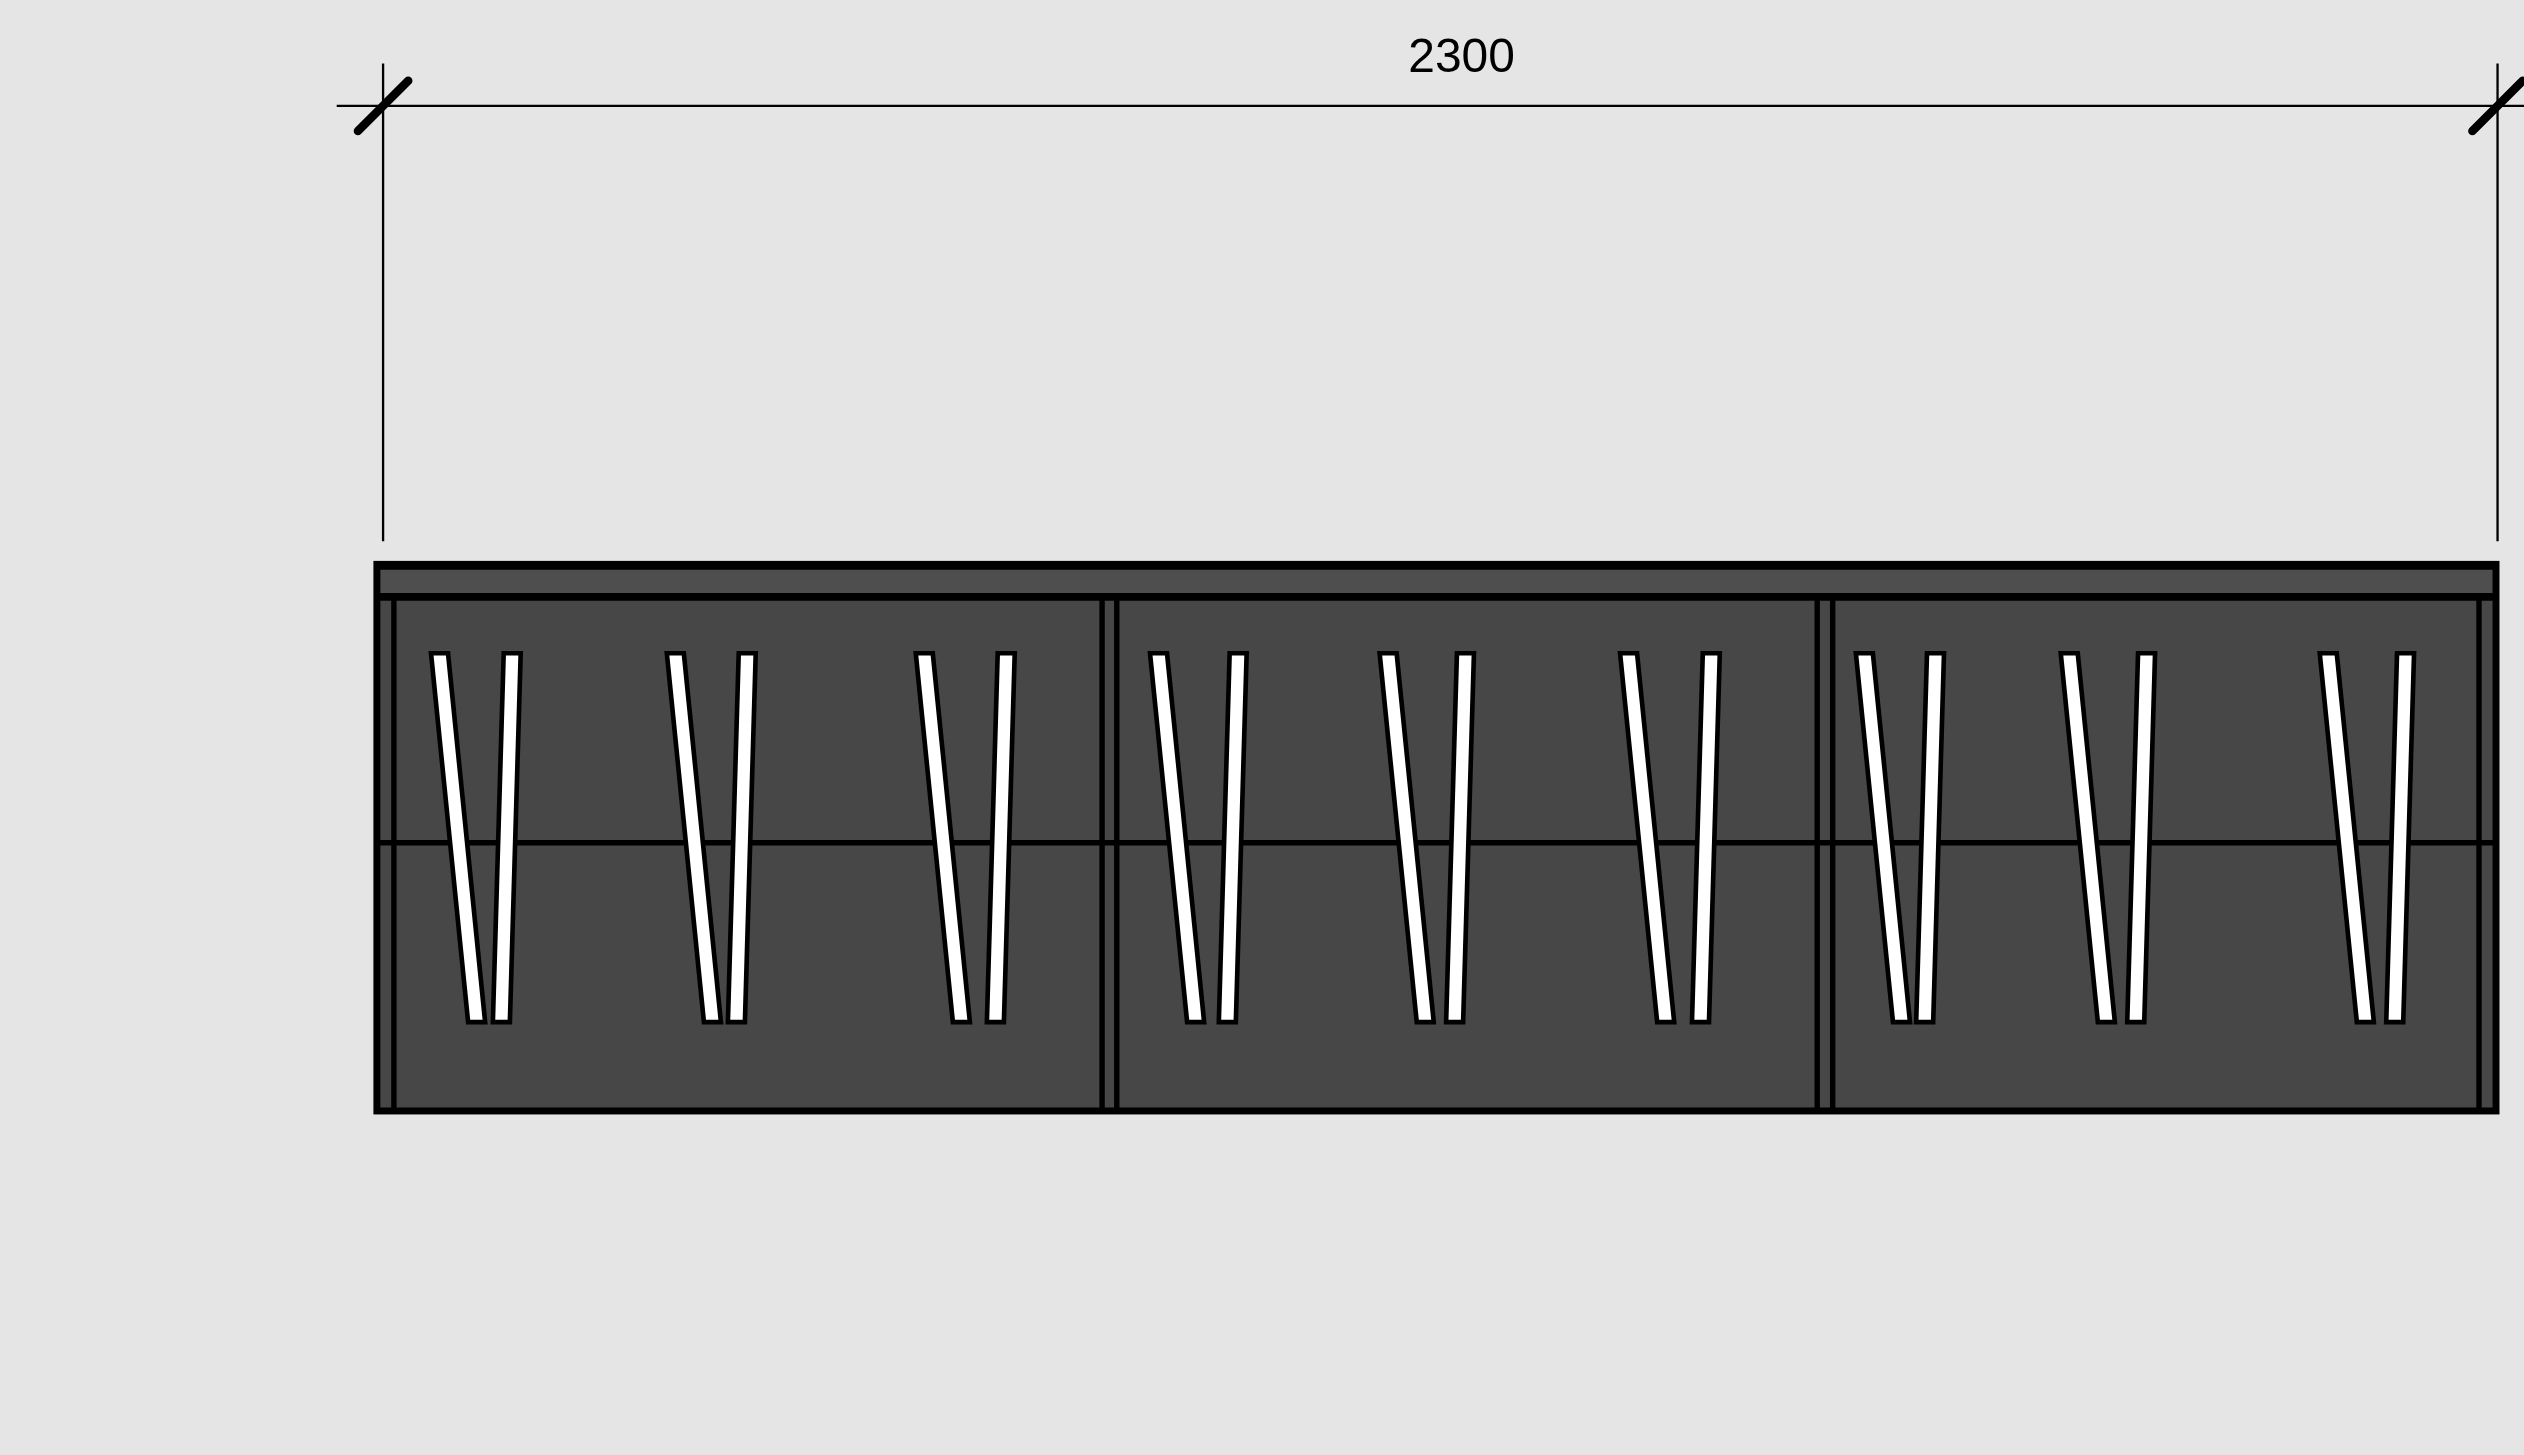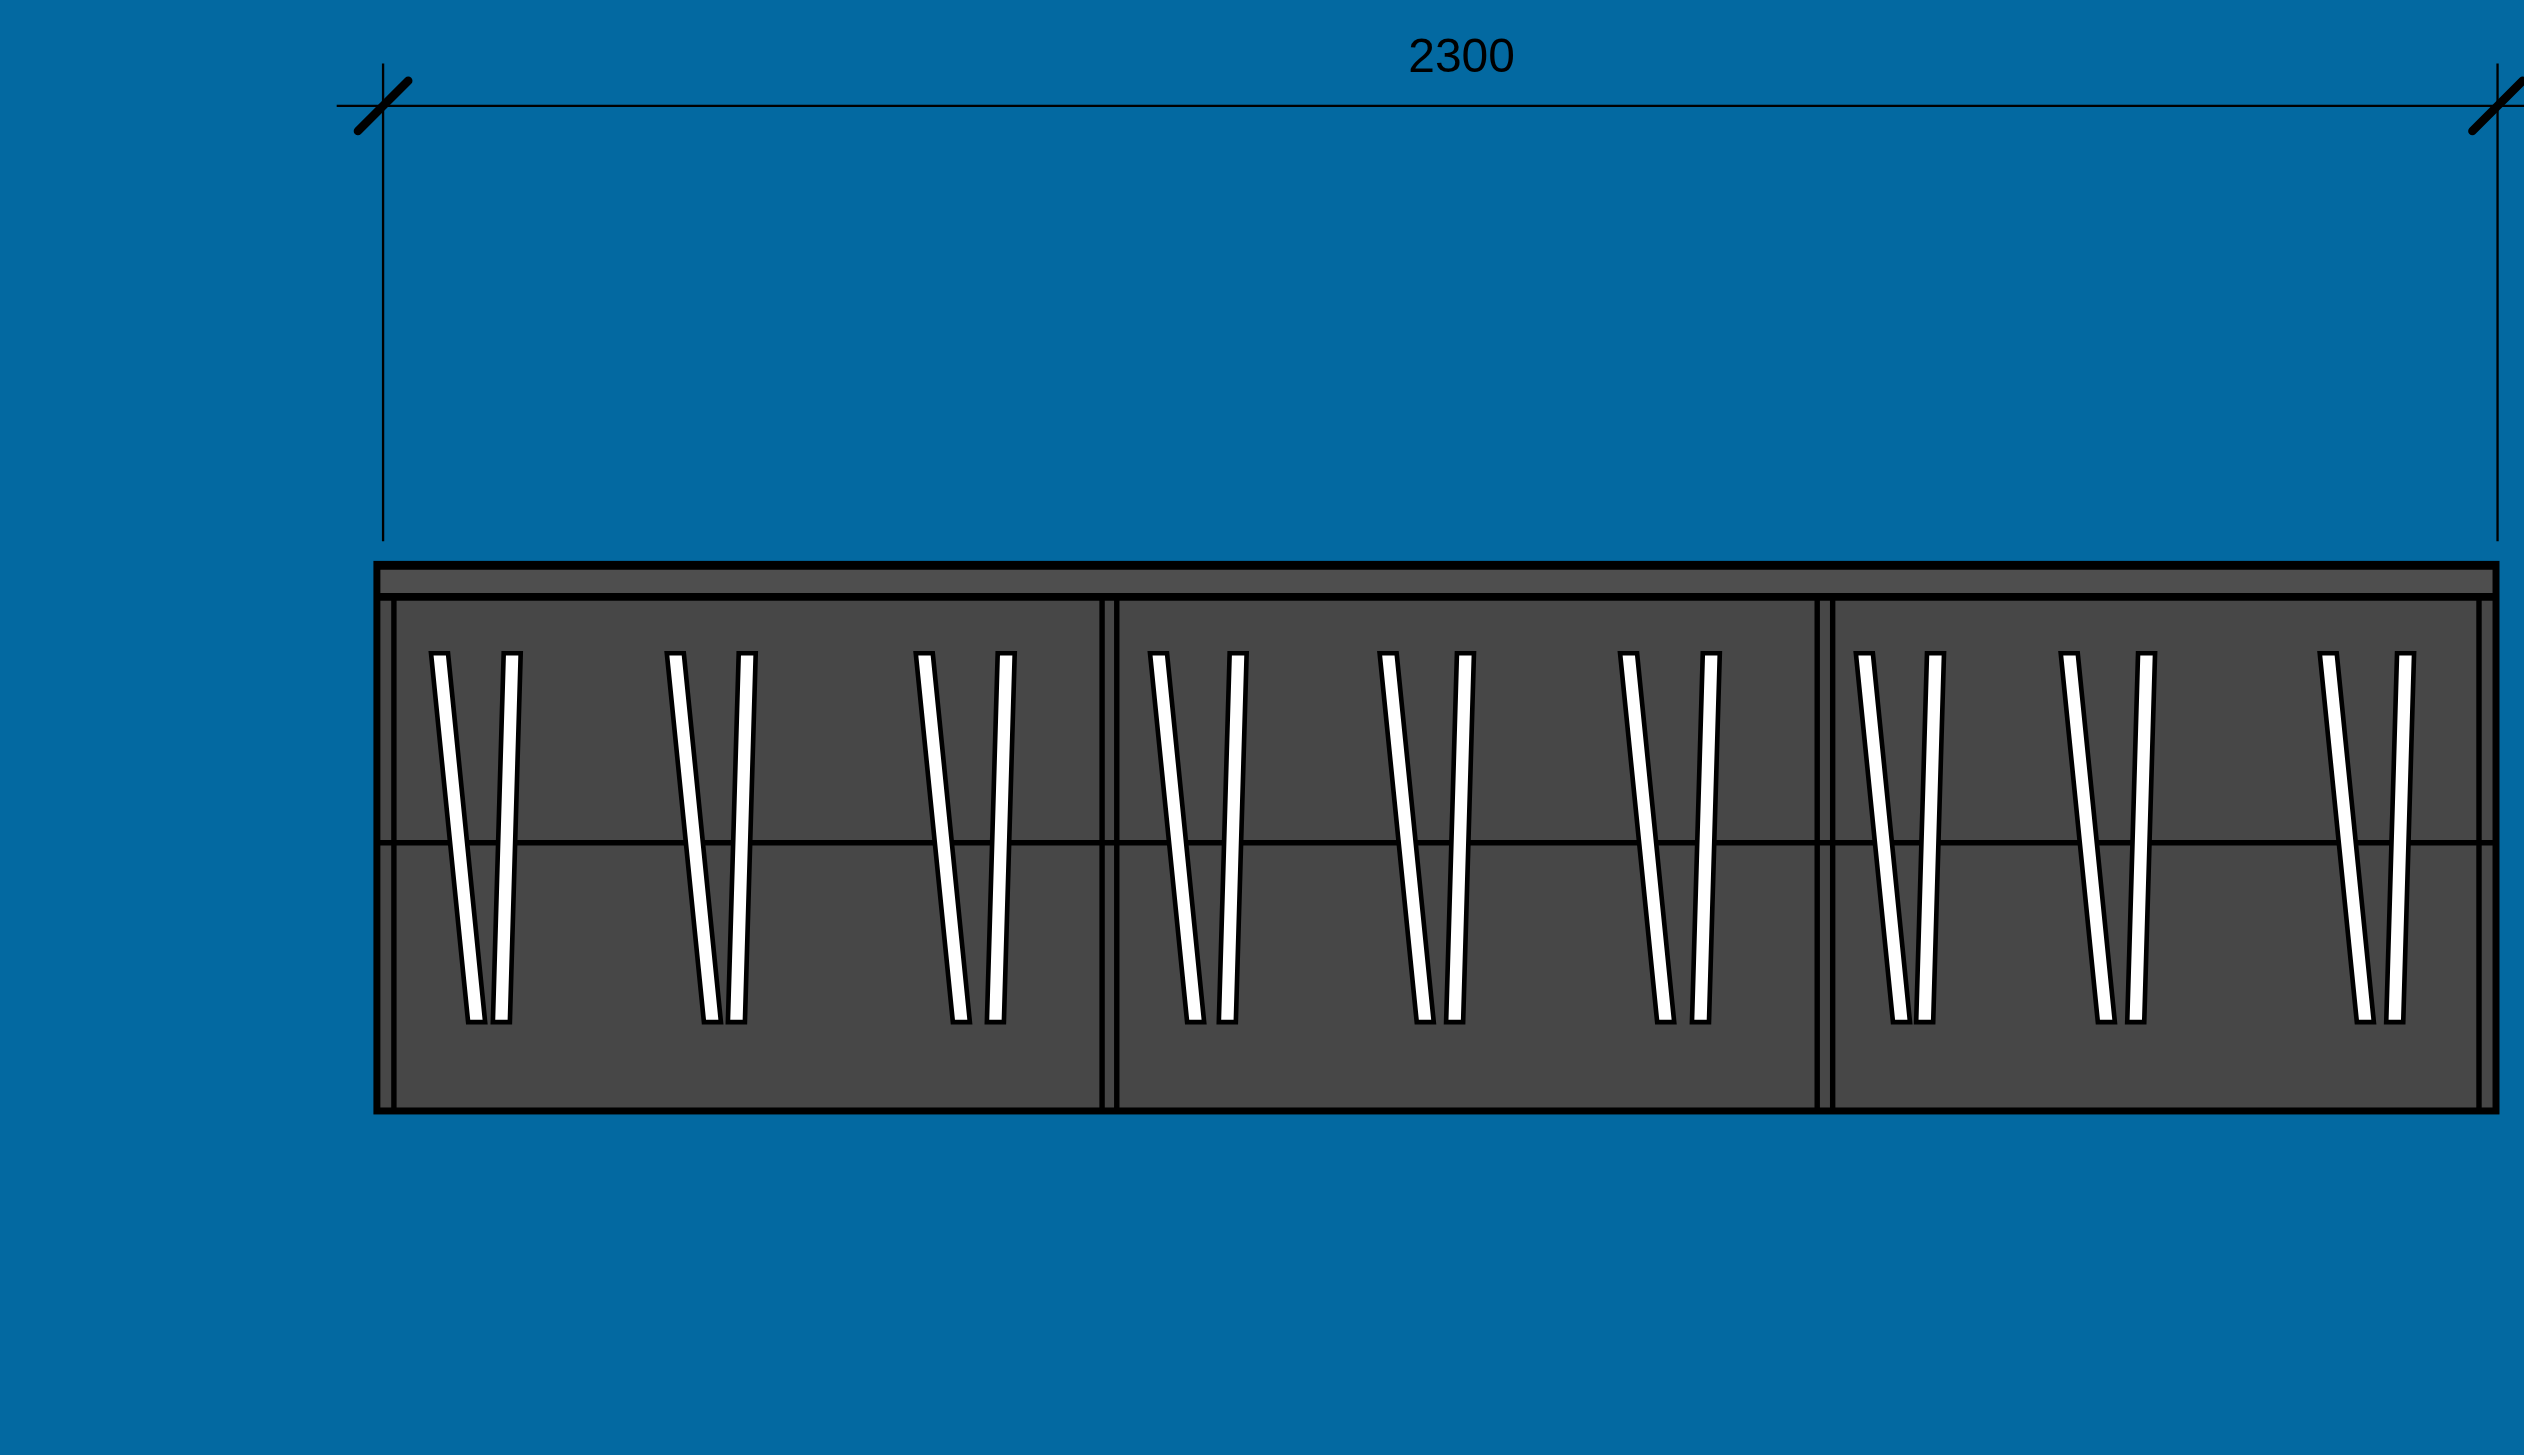--- a/index.html
+++ b/index.html
@@ -10,21 +10,21 @@
   body {
     width: 2525px;
     height: 1455px;
     overflow: hidden;
     font-family: "Liberation Sans", sans-serif;
   }
   #drawing-root {
     position: relative;
     width: 2525px;
     height: 1455px;
-    background: #0369a1;
+    background: #e5e5e5;
   }
   #cad-svg {
     position: absolute;
     top: 0;
     left: 0;
     width: 2525px;
     height: 1455px;
     display: block;
   }
   .dim-text {

